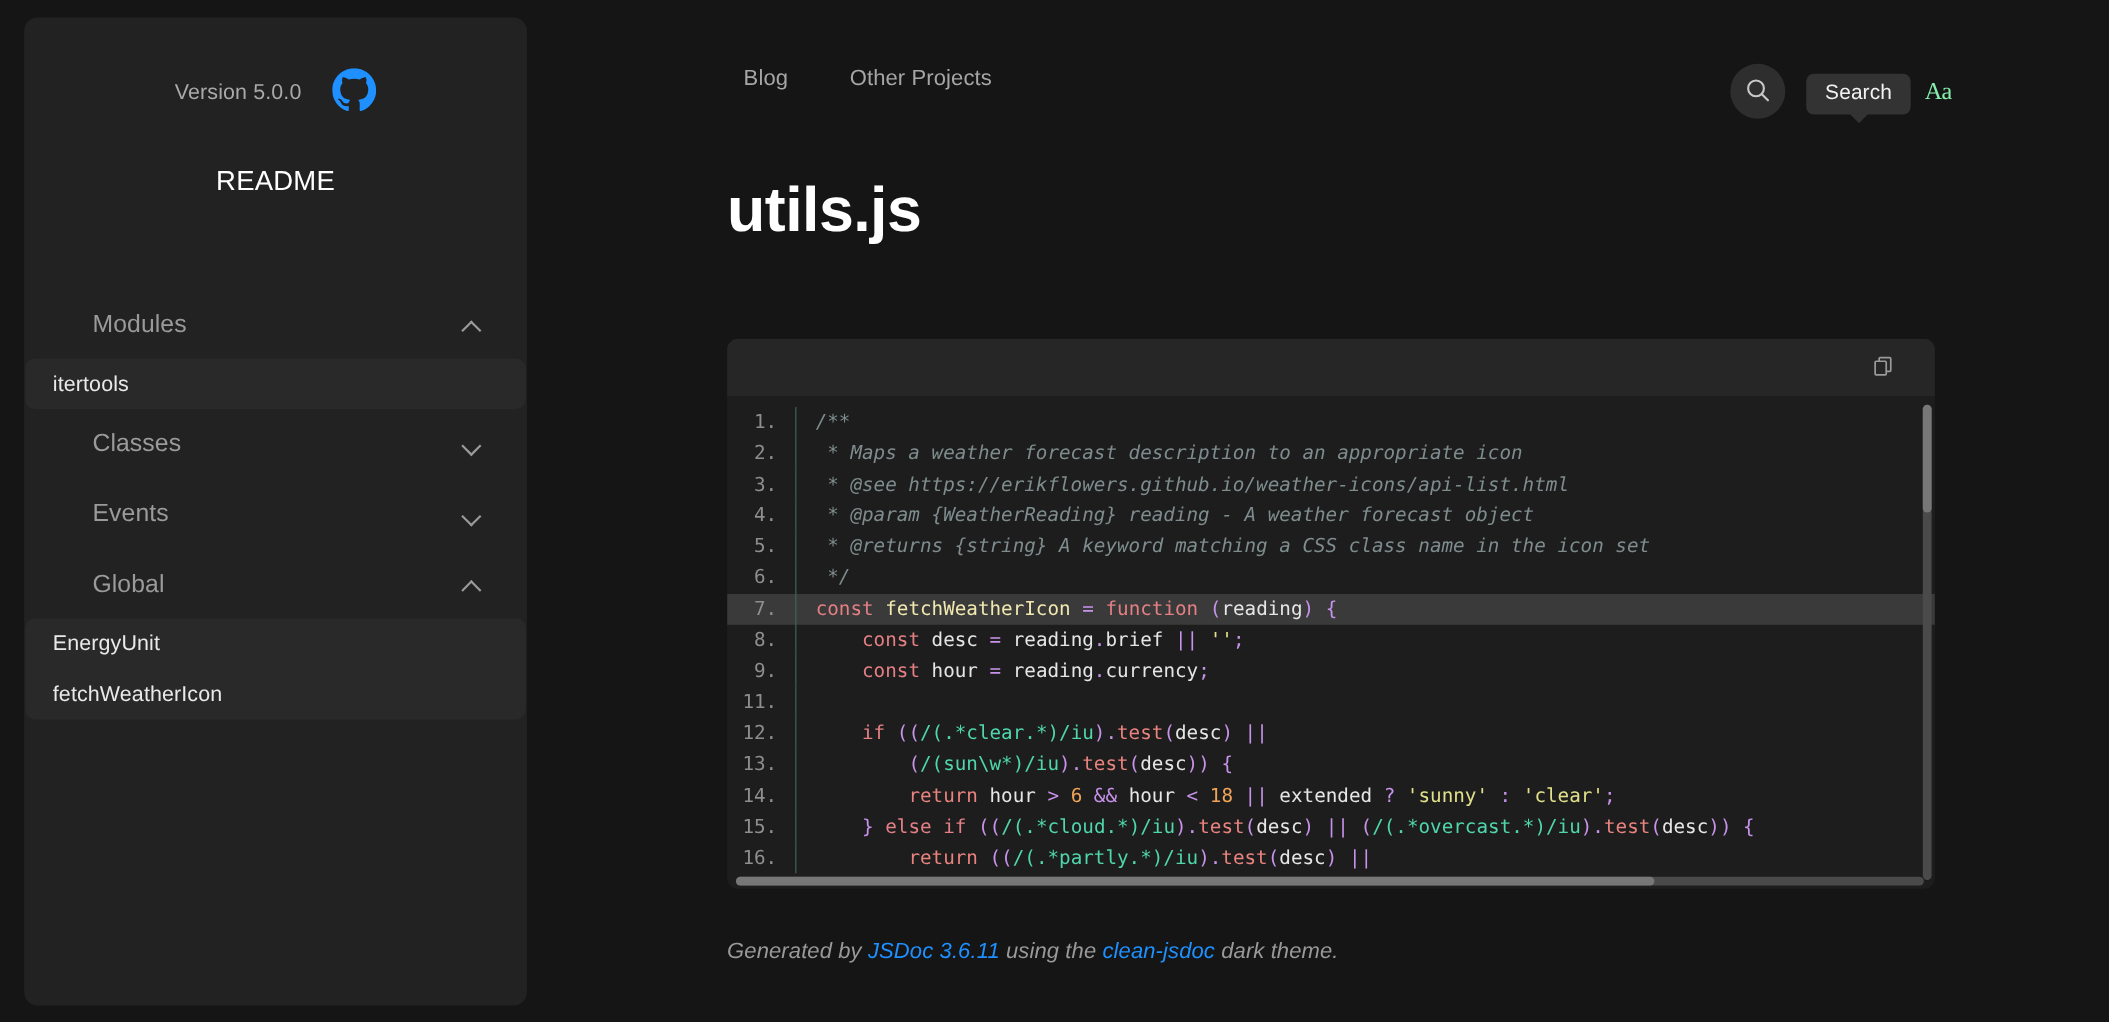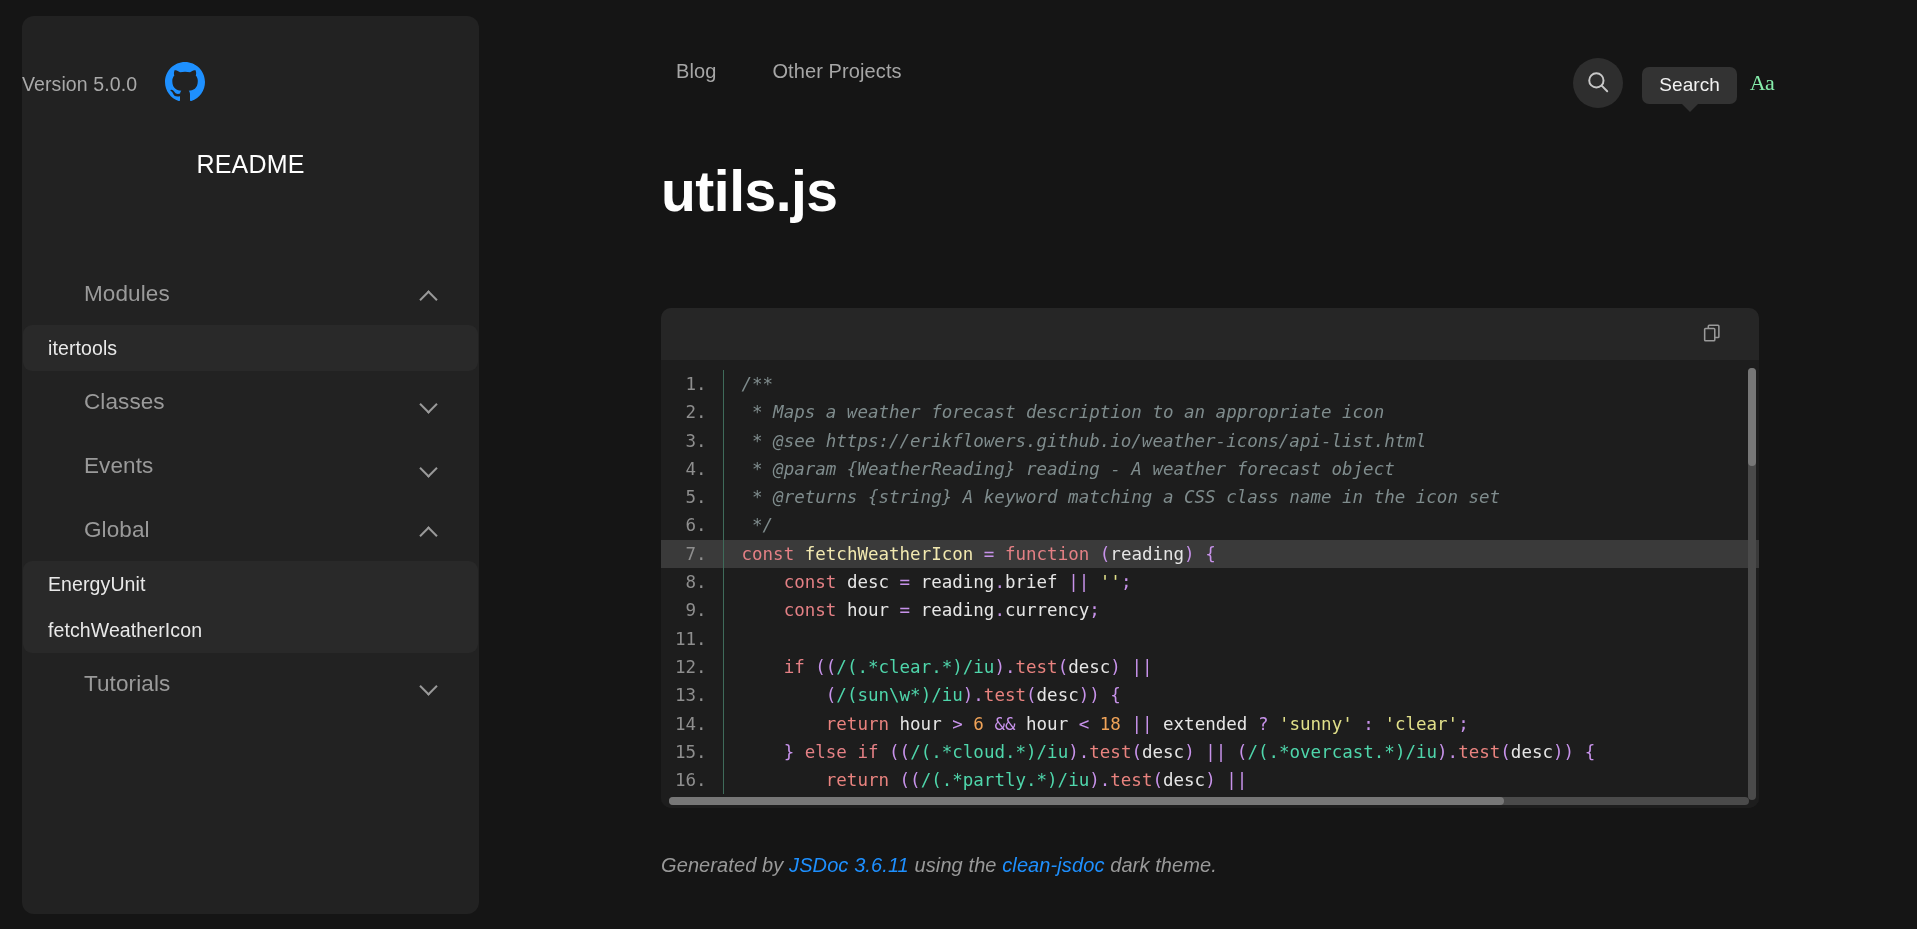--- a/index.html
+++ b/index.html
@@ -31,21 +31,21 @@
     overflow: hidden;
   }
 
   .sb-top {
     padding-top: 46px;
     text-align: center;
   }
   .sb-version-row {
     display: flex;
     align-items: center;
-    justify-content: flex-start;
+    justify-content: center;
     gap: 28px;
   }
   .sb-version {
     font-size: 19.5px;
     color: #a9a9a9;
     letter-spacing: 0.1px;
   }
   .gh-icon { display: block; }
 
   .sb-readme {
@@ -364,24 +364,20 @@
           <span class="chev"></span>
         </div>
         <div class="sb-spacer"></div>
         <div class="sb-section">
           <span class="sb-section-label">Global</span>
           <span class="chev up"></span>
         </div>
         <div class="sb-group">
           <a class="sb-item">EnergyUnit</a>
           <a class="sb-item">fetchWeatherIcon</a>
-        </div>
-        <div class="sb-section">
-          <span class="sb-section-label">Tutorials</span>
-          <span class="chev"></span>
         </div>
         <div class="sb-spacer"></div>
       </nav>
   </aside>
 
   <header id="topnav">
     <div class="nav-links">
       <a class="nav-link">Blog</a>
       <a class="nav-link">Other Projects</a>
     </div>

